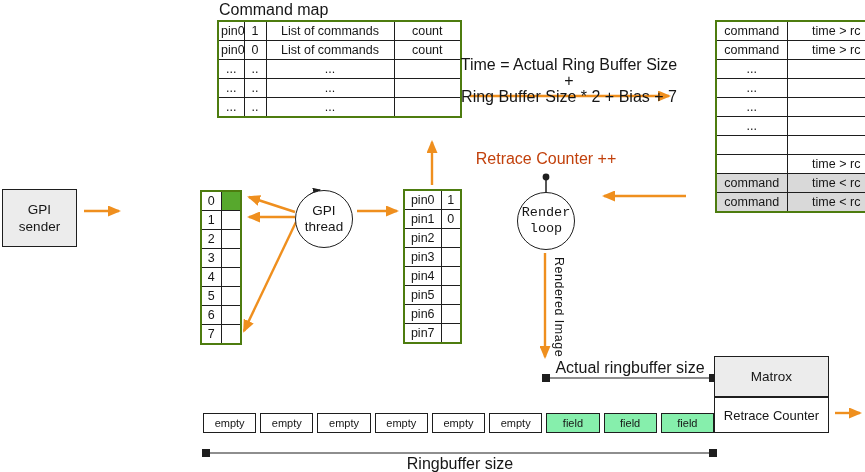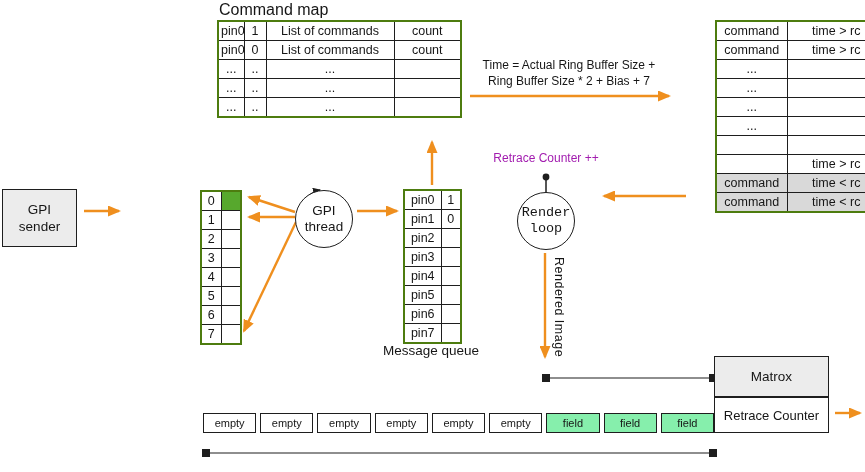--- a/index.html
+++ b/index.html
@@ -1,37 +1,37 @@
 <!DOCTYPE html>
 <html><head>
 <meta charset="utf-8">
 <style>
   html,body{margin:0;padding:0;background:#fff;}
   #canvas{position:relative;width:865px;height:472px;background:#fff;overflow:hidden;
           font-family:"Liberation Sans","DejaVu Sans",sans-serif;color:#161616;}
   svg.overlay{position:absolute;left:0;top:0;z-index:1;pointer-events:none;}
-  .lbl{position:absolute;z-index:2;font-size:12px;line-height:15px;white-space:pre-line;}
+  .lbl{position:absolute;z-index:2;font-size:16px;line-height:15px;white-space:pre-line;}
   .title{font-size:16px;}
   table.diag{position:absolute;z-index:2;border-collapse:collapse;table-layout:fixed;background:#fff;border:2px solid #4d7c0f;}
   table.diag td{border:1px solid #1e1e1e;height:18px;padding:0 2px;font-size:12.5px;text-align:center;
                 overflow:hidden;white-space:nowrap;}
   td.shade{background:#d9d9d9;}
   td.green{background:#57a82d;}
   .box{position:absolute;z-index:2;background:#ececec;border:1.5px solid #1e1e1e;box-sizing:border-box;
        display:flex;align-items:center;justify-content:center;text-align:center;
        font-size:13.5px;line-height:17px;white-space:pre-line;}
   .circle{position:absolute;z-index:2;background:#fff;border:1.5px solid #1e1e1e;border-radius:50%;box-sizing:border-box;
           display:flex;align-items:center;justify-content:center;text-align:center;
           font-size:13.5px;line-height:16px;white-space:pre-line;}
   .ringbuffer{position:absolute;z-index:2;left:203px;top:397px;width:511px;height:36px;display:flex;gap:4px;}
   .ringbuffer .cell{flex:1;border:1.5px solid #1e1e1e;box-sizing:border-box;background:#fff;
                     display:flex;align-items:center;justify-content:center;font-size:11px;margin-top:16px;}
   .ringbuffer .cell.field{background:#86efac;}
   .vtext{position:absolute;z-index:2;writing-mode:vertical-rl;font-size:12.5px;letter-spacing:0.5px;}
-  .muted{color:#a21caf;}
+  .muted{color:#c2410c;}
 </style>
 </head>
 <body>
 
 <div id="canvas">
 
   <svg class="overlay" width="865" height="472" viewBox="0 0 865 472">
     <defs>
       <marker id="ah" markerUnits="userSpaceOnUse" markerWidth="14" markerHeight="11" refX="11" refY="5.5" orient="auto">
         <path d="M0,0 L13,5.5 L0,11 Z" fill="#EF8F1E"></path>
@@ -238,41 +238,42 @@
     <tr>
           <td>pin6</td>
           <td></td>
         </tr>
     <tr>
           <td>pin7</td>
           <td></td>
         </tr>
   </tbody>
     </table>
-  <div class="lbl" style="left:368px;top:343px;width:126px;text-align:center;font-size:13.5px;">Message queue</div>
 
   <div class="lbl" style="left:460px;top:57px;width:218px;text-align:center;line-height:16px;">Time = Actual Ring Buffer Size +
 Ring Buffer Size * 2 + Bias + 7</div>
 
   <div class="lbl muted" style="left:468px;top:151px;width:156px;text-align:center;">Retrace Counter ++</div>
   <div class="circle" style="left:517px;top:192px;width:58px;height:58px;font-family:Liberation Mono, monospace;">Render
 loop</div>
 
   <div class="vtext" style="left:552px;top:257px;height:102px;">Rendered Image</div>
 
+  <div class="lbl" style="left:546px;top:360px;width:168px;text-align:center;">Actual ringbuffer size</div>
 
   <div class="box" style="left:714px;top:356px;width:115px;height:41px;">Matrox</div>
   <div class="box" style="left:714px;top:397px;width:115px;height:36px;background:#fff;font-size:13px;">Retrace Counter</div>
 
   <div class="ringbuffer">
     <div class="cell">empty</div>
     <div class="cell">empty</div>
     <div class="cell">empty</div>
     <div class="cell">empty</div>
     <div class="cell">empty</div>
     <div class="cell">empty</div>
     <div class="cell field">field</div>
     <div class="cell field">field</div>
     <div class="cell field">field</div>
   </div>
 
+  <div class="lbl" style="left:206px;top:456px;width:508px;text-align:center;">Ringbuffer size</div>
 
 </div>
 
 </body></html>

